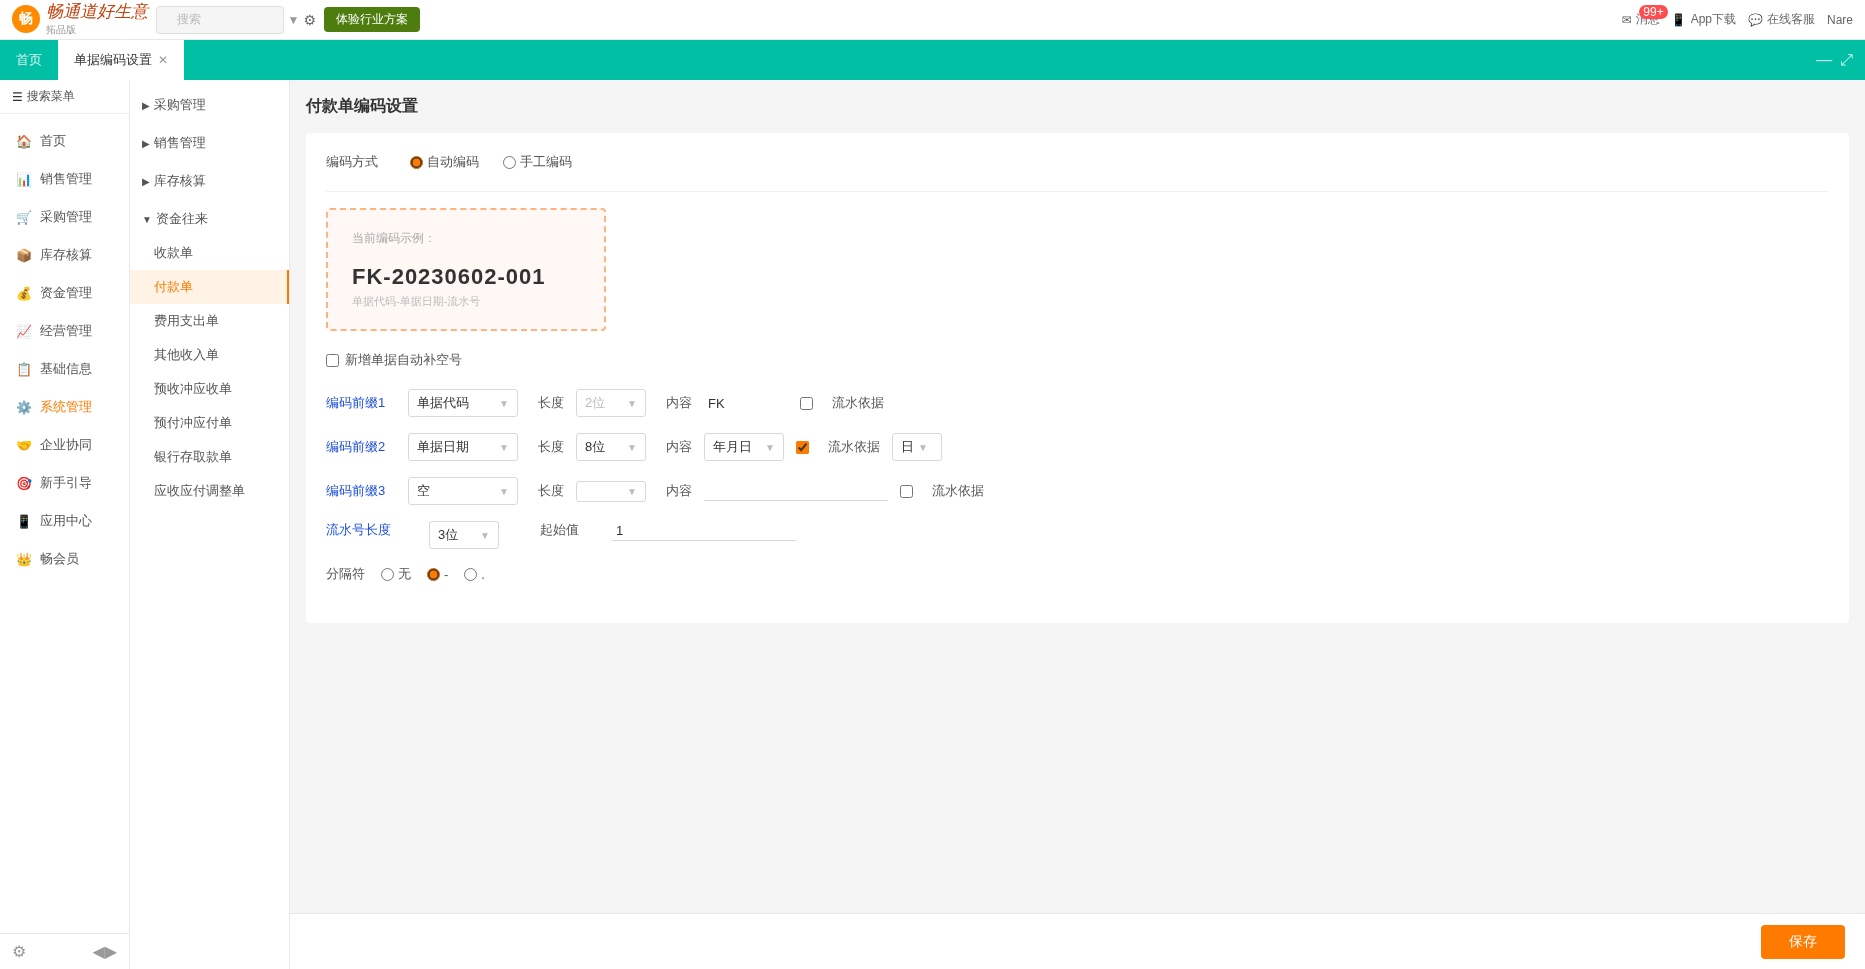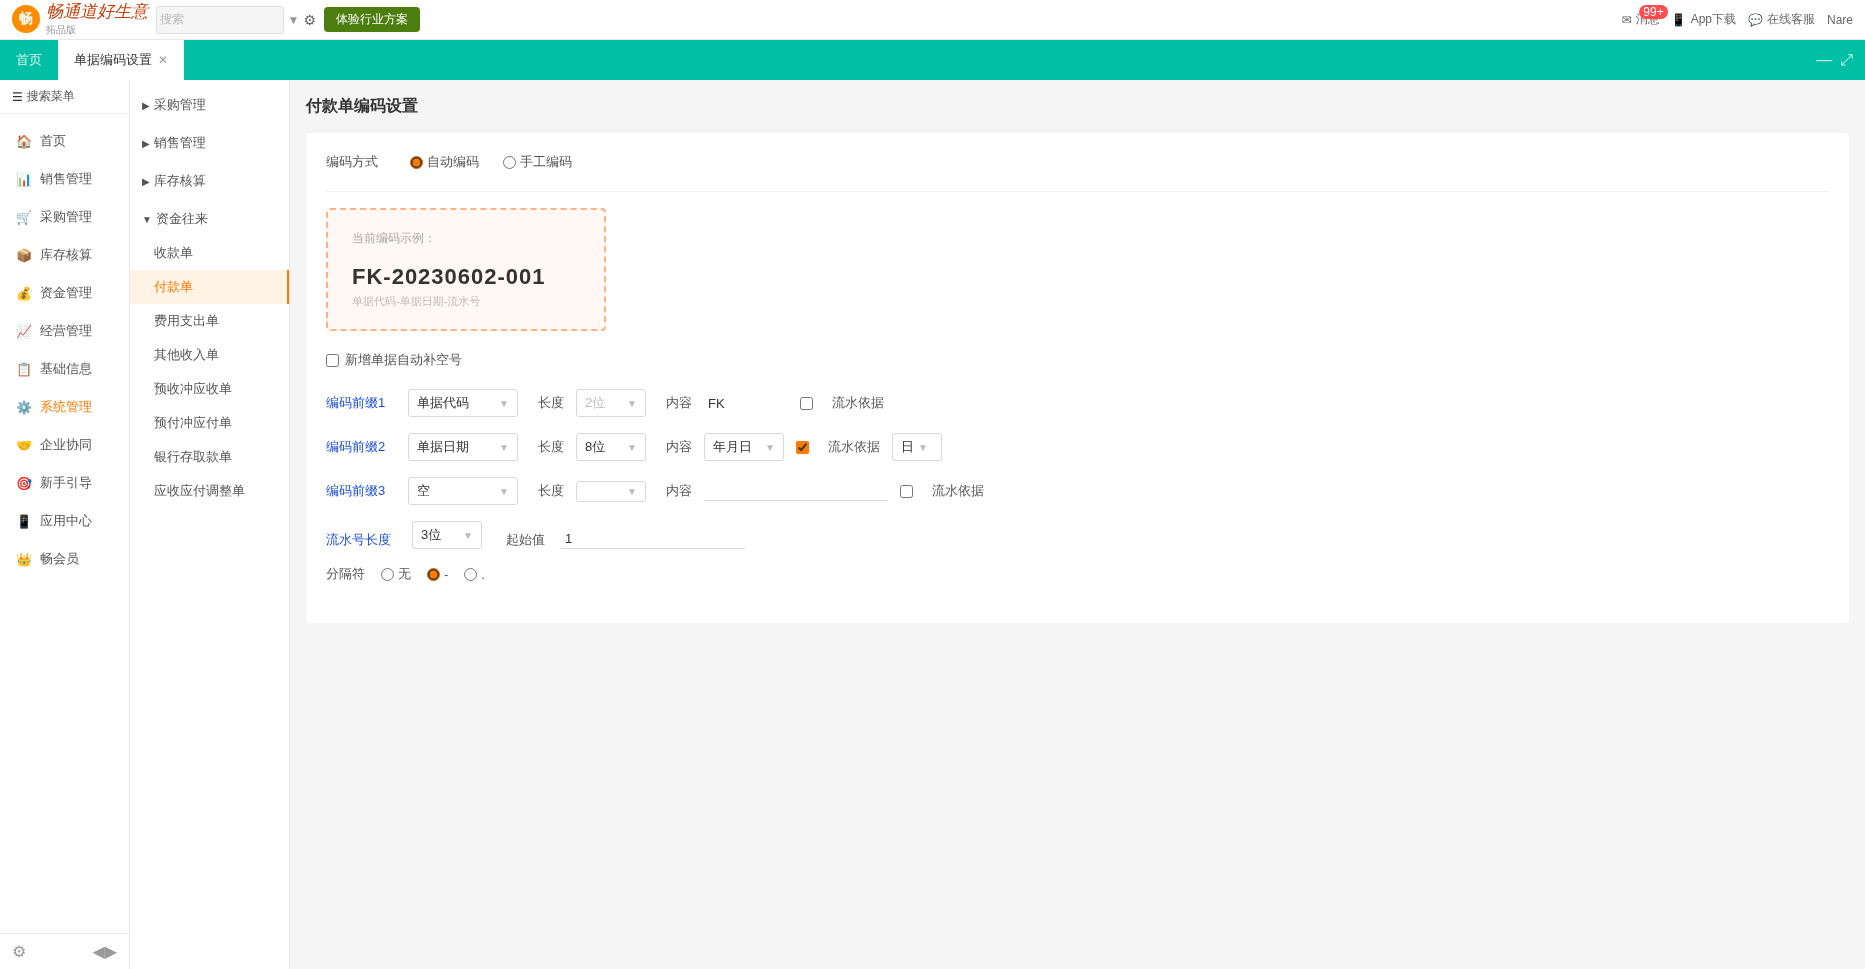--- a/index.html
+++ b/index.html
@@ -79,21 +79,21 @@
     .config-select .caret { color: #bbb; font-size: 10px; margin-left: auto; }
     .config-select-sm { min-width: 70px; }
     .content-label { font-size: 13px; color: #555; margin-left: 8px; }
     .content-value { font-size: 13px; color: #333; margin-left: 4px; min-width: 80px; }
     .content-input { border: none; border-bottom: 1px solid #d9d9d9; font-size: 13px; color: #333; padding: 2px 4px; outline: none; min-width: 80px; background: transparent; }
     .stream-checkbox { display: flex; align-items: center; gap: 19px; font-size: 13px; color: #555; }
     .stream-checkbox input[type="checkbox"] { accent-color: #ff7b00; }
     .stream-select { border: 1px solid #d9d9d9; border-radius: 3px; padding: 4px 8px; font-size: 13px; color: #333; background: #fff; display: flex; align-items: center; gap: 4px; min-width: 50px; cursor: pointer; }
 
     
-    .serial-row { display: flex; align-items: flex-end; gap: 16px; margin-bottom: 16px; }
+    .serial-row { display: flex; align-items: flex-start; gap: 33px; margin-bottom: 16px; }
 
     
     .separator-row { display: flex; align-items: center; gap: 16px; margin-bottom: 20px; }
     .sep-label { font-size: 13px; color: #555; }
     .sep-radio-item { display: flex; align-items: center; gap: 4px; font-size: 13px; color: #555; cursor: pointer; }
     .sep-radio-item input[type="radio"] { accent-color: #ff7b00; }
 
     
     .bottom-bar { height: 56px; background: #fff; border-top: 1px solid #e8e8e8; display: flex; align-items: center; justify-content: flex-end; padding: 0 20px; flex-shrink: 0; }
     .save-btn { background: #ff7b00; color: #fff; border: none; border-radius: 4px; padding: 8px 28px; font-size: 14px; cursor: pointer; }
@@ -107,21 +107,21 @@
 <div class="top-bar">
   <div class="top-bar-logo">
     <div class="logo-icon">畅</div>
     <div>
       <div class="logo-text">畅通道好生意</div>
       <div class="logo-badge">拓品版</div>
     </div>
   </div>
 
   <div style="width:160px;display:flex;align-items:center;gap:4px;">
-    <div style="flex:1;height:28px;background:#f5f5f5;border:1px solid #e0e0e0;border-radius:3px;display:flex;align-items:center;padding:0 3px;font-size:12px;color:#bbb;">
+    <div style="flex:1;height:28px;background:#f5f5f5;border:1px solid #e0e0e0;border-radius:3px;display:flex;align-items:center;padding:0 20px;font-size:12px;color:#bbb;">
       <span>搜索</span>
     </div>
     <span style="color:#999;font-size:12px;">▼</span>
     <span style="color:#666;font-size:14px;">⚙</span>
   </div>
 
   <button class="top-bar-btn">体验行业方案</button>
 
   <div class="top-bar-spacer"></div>
 
@@ -396,15 +396,18 @@
             <span>-</span>
           </label>
           <label class="sep-radio-item">
             <input type="radio" name="separator" style="">
             <span>.</span>
           </label>
         </div>
       </div>
     </div>
 
+    <div class="bottom-bar">
+      <button class="save-btn">保存</button>
+    </div>
   </div>
 
 </div>
 
 </body></html>

